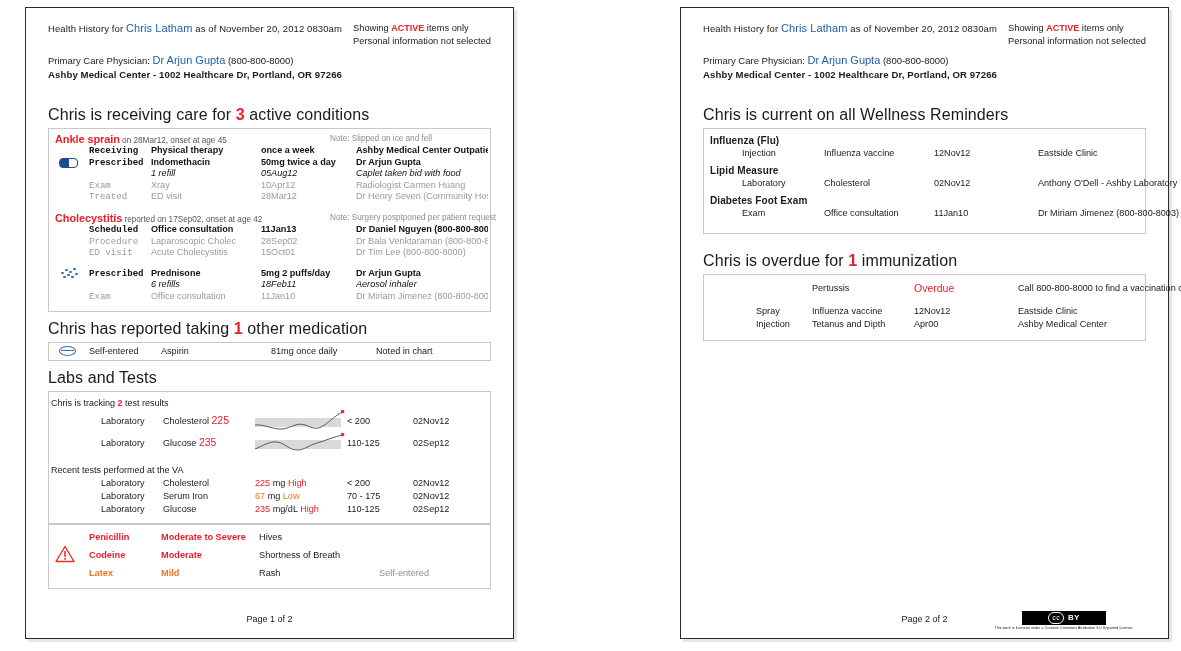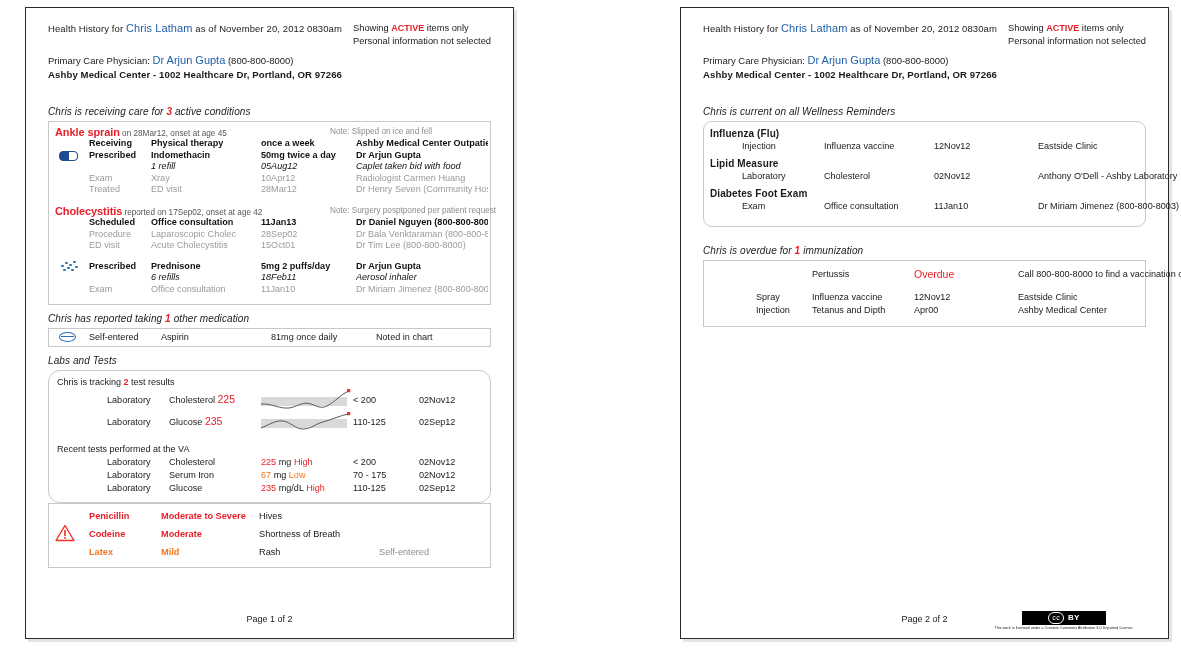--- a/index.html
+++ b/index.html
@@ -27,37 +27,37 @@
   .hdr{position:relative;height:46px;}
   .hdr-line{font-size:9.5px;letter-spacing:0.1px;white-space:nowrap;}
   .name-blue{color:#1f5fa9;font-size:11px;}
   .doc-blue{color:#1f5fa9;font-size:11px;}
   .hdr-right{position:absolute;right:0;top:0;text-align:left;font-size:9.3px;line-height:12.5px;}
   .active-red{color:#e8202a;font-weight:bold;font-size:9px;}
   .pcp{margin-top:20px;font-size:9.5px;line-height:13.5px;}
   .addr{font-size:9.6px;font-weight:bold;letter-spacing:0.1px;}
 
   
-  .sec-title{font-size:10px;margin:8px 0 4px 0;letter-spacing:0.1px;font-style:italic;}
+  .sec-title{font-size:16px;margin:8px 0 4px 0;letter-spacing:0.1px;}
   .count-red{color:#e8202a;font-weight:bold;}
 
   .box{border:1px solid #c8c8c8;box-sizing:border-box;padding:4px 2px 6px 6px;}
 
   
   .cond{position:relative;margin-bottom:9px;}
   .cond:last-child{margin-bottom:2px;}
   .cond-head{position:relative;height:12px;}
   .cond-name{color:#e8202a;font-weight:bold;font-size:11px;letter-spacing:-0.1px;}
   .cond-meta{color:#555;font-size:8.2px;}
   .cond-note{position:absolute;left:275px;top:1px;color:#8c8c8c;font-size:8.2px;white-space:nowrap;}
 
   table.rows{border-collapse:collapse;width:100%;table-layout:fixed;}
   table.rows td{padding:0;vertical-align:top;line-height:11.6px;font-size:9.1px;white-space:nowrap;overflow:hidden;}
   .c-icon{width:30px;}
-  .c-kind{width:62px;}
+  .c-kind{width:62px;font-family:Liberation Mono, monospace;}
   .c-what{width:110px;}
   .c-dose{width:95px;}
   .c-who{width:auto;}
 
   .r-bold td{font-weight:bold;color:#111;}
   .r-ital td{font-style:italic;color:#111;}
   .r-grey td{color:#9a9a9a;}
 
   
   .icon-cell{text-align:left;padding-left:4px!important;}
@@ -266,21 +266,21 @@
               <td style="width:72px;">Self-entered</td>
               <td style="width:110px;">Aspirin</td>
               <td style="width:105px;">81mg  once daily</td>
               <td>Noted in chart</td>
             </tr>
           </tbody>
         </table>
       </div>
 
     <div class="sec-title">Labs and Tests</div>
-    <div class="box" id="labs-box" style="padding:5px 6px 7px 6px;border-radius:12px;">
+    <div class="box" id="labs-box" style="padding:5px 6px 7px 0;">
         <div class="lab-sub">Chris is tracking <span class="count-red">2</span> test results</div>
         <table class="labs">
           <tbody>
             <tr>
               <td class="l-ind"></td>
               <td class="l-kind">Laboratory</td>
               <td class="l-test">Cholesterol <span class="val-red">225</span></td>
               <td class="l-spark spark">
                 <svg width="90" height="22" viewBox="0 0 90 22">
                   <rect x="0" y="8" width="86" height="9" fill="#d9d9d9"></rect>
@@ -385,21 +385,21 @@
         <div><span>Showing </span><span class="active-red">ACTIVE</span><span> items only</span></div>
         <div>Personal information not selected</div>
       </div>
       <div class="pcp">
         <div><span>Primary Care Physician: </span><span class="doc-blue">Dr Arjun Gupta</span><span> (800-800-8000)</span></div>
         <div class="addr">Ashby Medical Center  -  1002 Healthcare Dr, Portland, OR 97266</div>
       </div>
     </div>
 
     <div class="sec-title" style="margin-top:38px;">Chris is current on all Wellness Reminders</div>
-    <div class="box" id="wellness-box" style="padding:6px 6px 8px 6px;border-radius:9px;">
+    <div class="box" id="wellness-box" style="padding:6px 6px 8px 6px;">
         <div class="wgroup">
           <div class="wgroup-title">Influenza (Flu)</div>
           <table class="wrows">
             <tbody>
               <tr>
                 <td class="w-ind"></td>
                 <td class="w-kind">Injection</td>
                 <td class="w-what">Influenza vaccine</td>
                 <td class="w-date">12Nov12</td>
                 <td class="w-who">Eastside Clinic</td>

